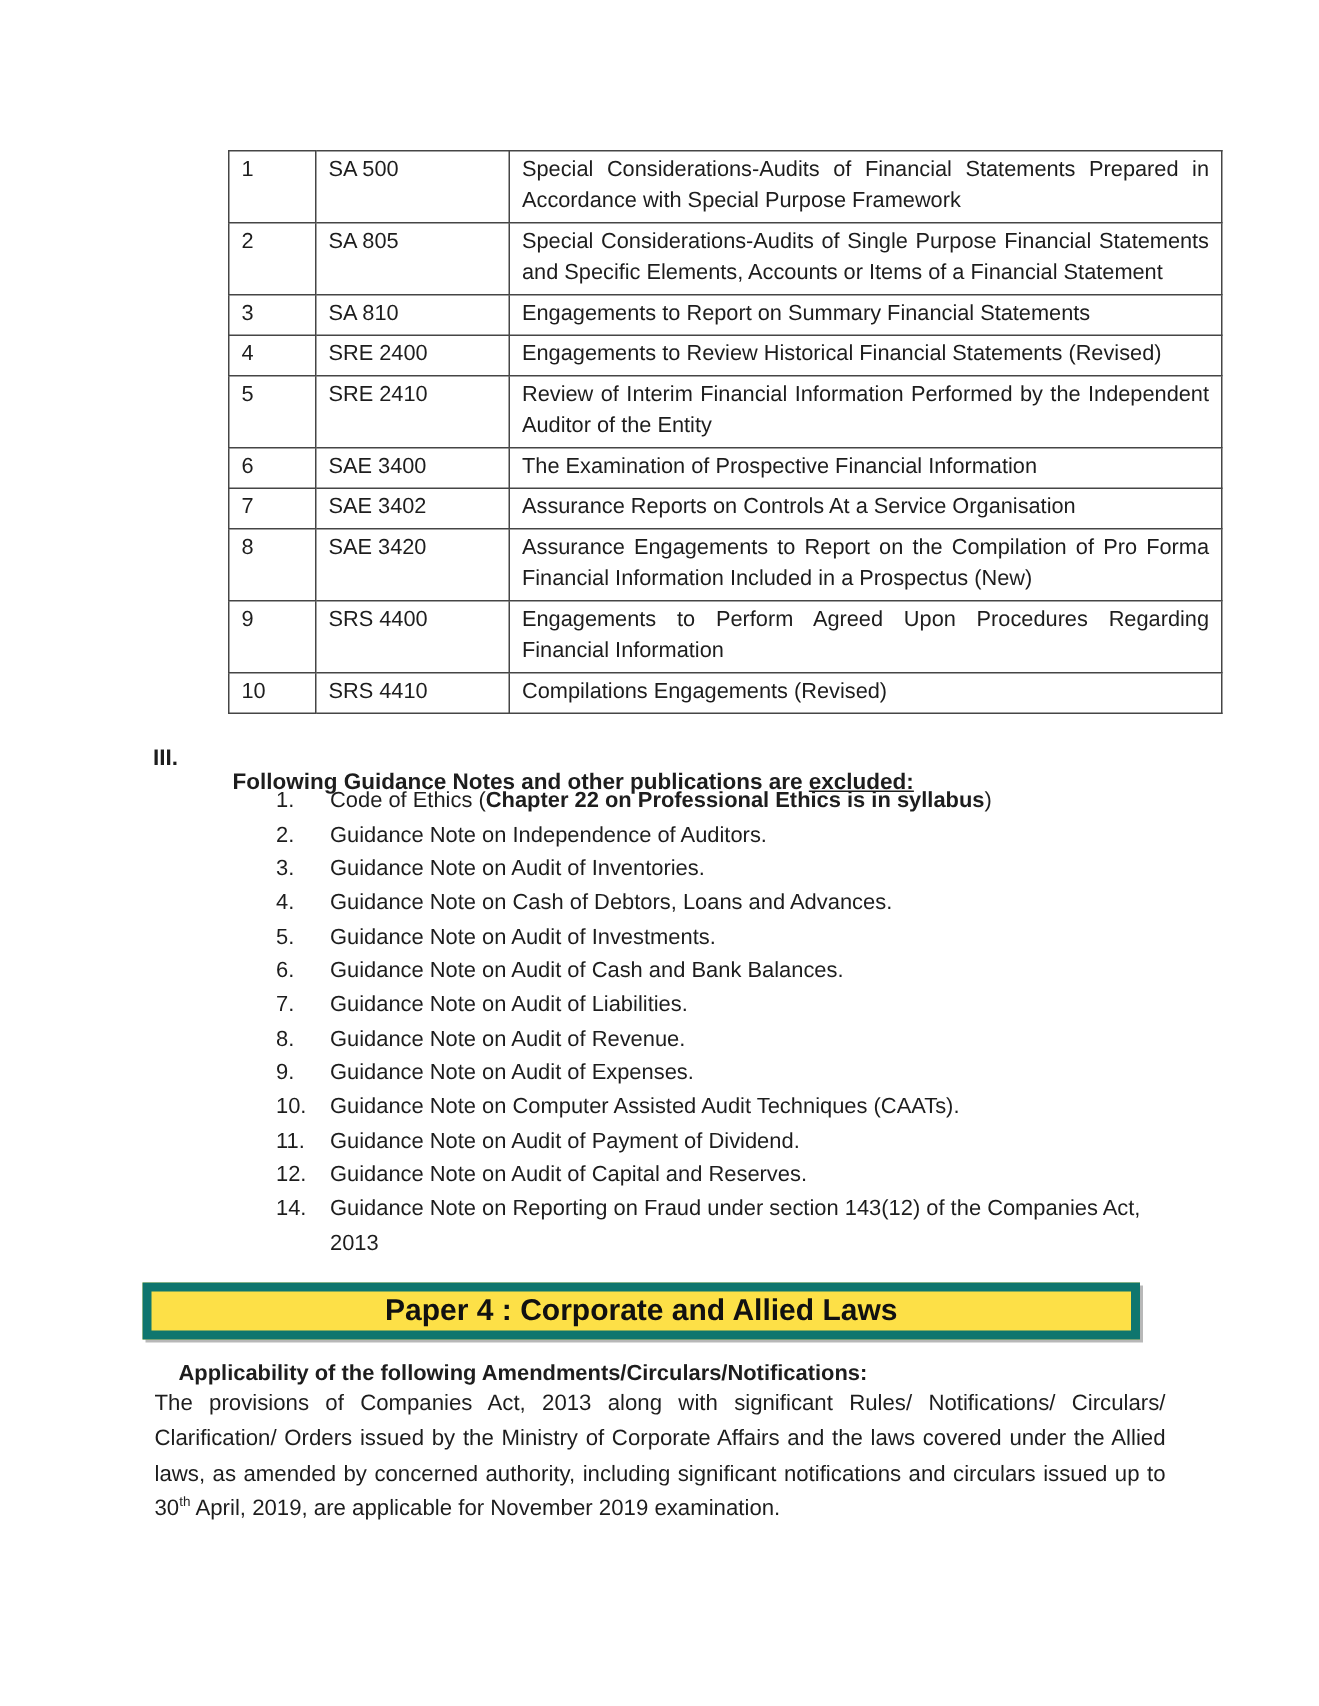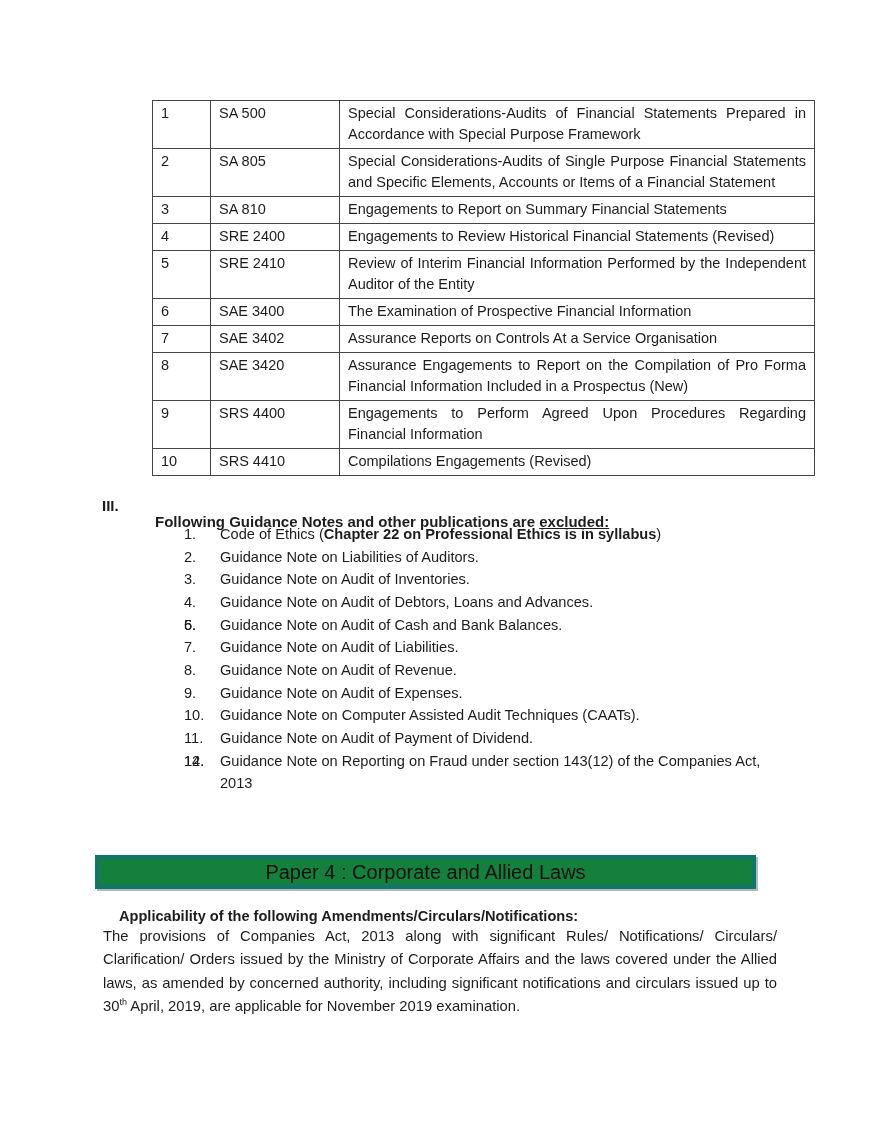--- a/index.html
+++ b/index.html
@@ -33,23 +33,23 @@
 
   .xlist{position:absolute;top:523px;left:0;width:879px;}
   .li{position:relative;line-height:22.65px;font-size:14.6px;}
   .li .num{position:absolute;left:184px;}
   .li .txt{display:block;margin-left:220px;margin-right:95px;}
   .li b{font-weight:bold;}
 
   
   .banner{
     position:absolute;left:95px;top:855px;width:653px;height:26px;
-    background:#15803d;border:4px solid #0f766e;
+    background:#fde047;border:6px solid #0f766e;
     box-shadow:2px 2px 0 rgba(0,0,0,0.28);
-    text-align:center;font-weight:normal;font-size:20px;line-height:26px;color:#111;
+    text-align:center;font-weight:bold;font-size:20px;line-height:26px;color:#111;
   }
 
   .applicability{
     position:absolute;left:103px;top:890px;margin:16px;width:690px;
     font-weight:bold;font-size:14.6px;line-height:20px;
   }
   .para{
     position:absolute;left:103px;top:925px;margin:0;width:674px;
     font-size:14.8px;line-height:23.4px;text-align:justify;
   }
@@ -120,32 +120,33 @@
     <span class="title"><span>Following Guidance Notes and other publications are </span><span class="u">excluded:</span></span>
   </div>
 
   <div class="xlist">
     <div class="li">
         <span class="num">1.</span>
         <span class="txt"><span>Code of Ethics (</span><b>Chapter 22 on Professional Ethics is in syllabus</b><span>)</span></span>
       </div>
     <div class="li">
         <span class="num">2.</span>
-        <span class="txt"><span>Guidance Note on Liabilities of Auditors.</span><b></b><span></span></span>
+        <span class="txt"><span>Guidance Note on Independence of Auditors.</span><b></b><span></span></span>
       </div>
     <div class="li">
         <span class="num">3.</span>
         <span class="txt"><span>Guidance Note on Audit of Inventories.</span><b></b><span></span></span>
       </div>
     <div class="li">
         <span class="num">4.</span>
-        <span class="txt"><span>Guidance Note on Audit of Debtors, Loans and Advances.</span><b></b><span></span></span>
+        <span class="txt"><span>Guidance Note on Cash of Debtors, Loans and Advances.</span><b></b><span></span></span>
       </div>
     <div class="li">
         <span class="num">5.</span>
+        <span class="txt"><span>Guidance Note on Audit of Investments.</span><b></b><span></span></span>
       </div>
     <div class="li">
         <span class="num">6.</span>
         <span class="txt"><span>Guidance Note on Audit of Cash and Bank Balances.</span><b></b><span></span></span>
       </div>
     <div class="li">
         <span class="num">7.</span>
         <span class="txt"><span>Guidance Note on Audit of Liabilities.</span><b></b><span></span></span>
       </div>
     <div class="li">
@@ -159,20 +160,21 @@
     <div class="li">
         <span class="num">10.</span>
         <span class="txt"><span>Guidance Note on Computer Assisted Audit Techniques (CAATs).</span><b></b><span></span></span>
       </div>
     <div class="li">
         <span class="num">11.</span>
         <span class="txt"><span>Guidance Note on Audit of Payment of Dividend.</span><b></b><span></span></span>
       </div>
     <div class="li">
         <span class="num">12.</span>
+        <span class="txt"><span>Guidance Note on Audit of Capital and Reserves.</span><b></b><span></span></span>
       </div>
     <div class="li">
         <span class="num">14.</span>
         <span class="txt"><span>Guidance Note on Reporting on Fraud under section 143(12) of the Companies Act, 2013</span><b></b><span></span></span>
       </div>
   </div>
 
   <div class="banner">Paper 4 : Corporate and Allied Laws</div>
 
   <p class="applicability">Applicability of the following Amendments/Circulars/Notifications:</p>

